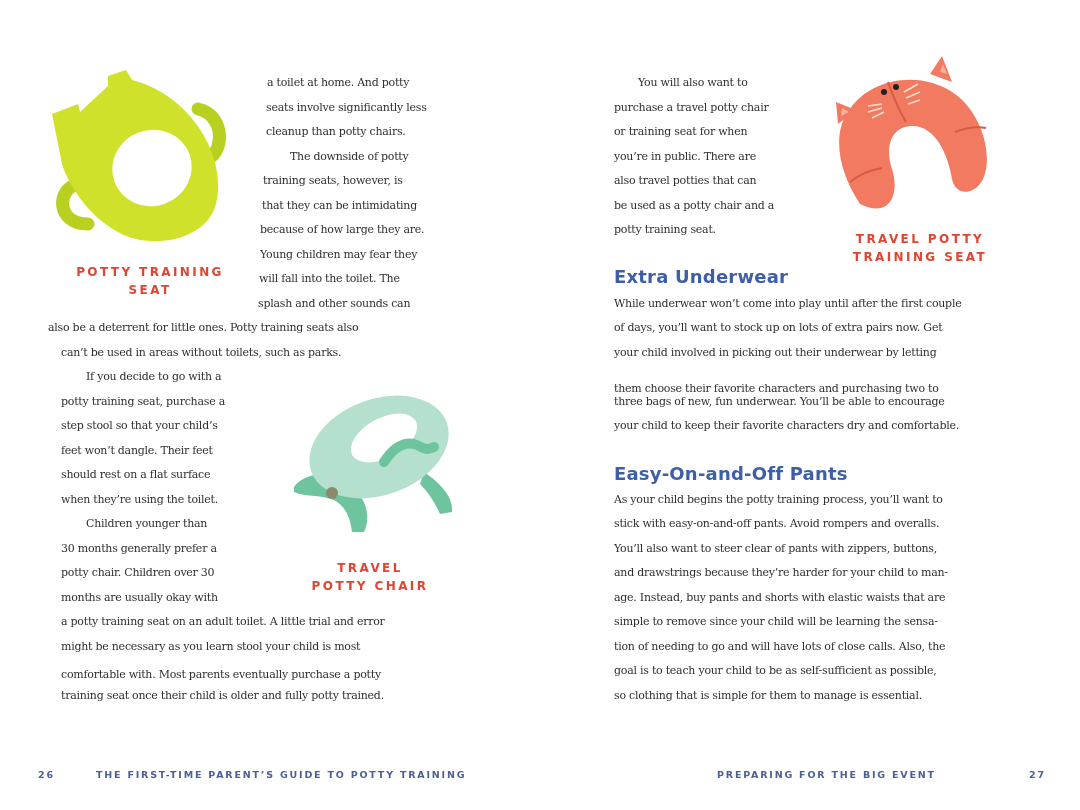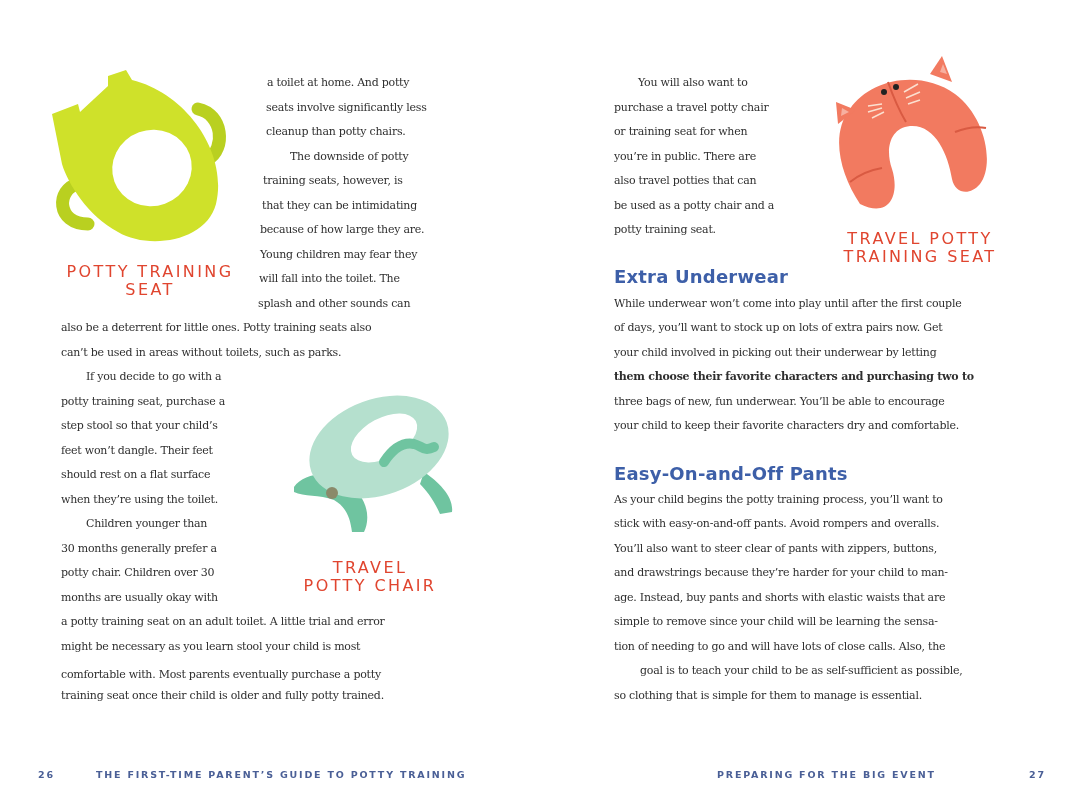--- a/index.html
+++ b/index.html
@@ -1,21 +1,21 @@
 <!DOCTYPE html>
 <html><head>
 <meta charset="utf-8">
 <style>
   html, body { margin:0; padding:0; background:#ffffff; }
   body { width:1080px; height:810px; position:relative; overflow:hidden; font-family:"DejaVu Serif", serif; color:#2b2b2b; }
   .page { position:absolute; top:0; height:810px; }
   .left { left:0; width:540px; }
   .right { left:540px; width:540px; }
   .line { position:absolute; font-size:11px; line-height:24.5px; white-space:nowrap; font-family:"DejaVu Serif", serif; color:#2f2f2f; letter-spacing:-0.25px; }
-  .caption { position:absolute; font-family:"DejaVu Sans", sans-serif; font-weight:normal; font-size:16px; letter-spacing:2.4px; text-align:center; line-height:18px; }
+  .caption { position:absolute; font-family:"DejaVu Sans", sans-serif; font-weight:bold; font-size:12px; letter-spacing:2.4px; text-align:center; line-height:18px; }
   .heading { position:absolute; font-family:"DejaVu Sans", sans-serif; font-weight:bold; font-size:18px; letter-spacing:0.2px; }
   .footer { position:absolute; top:769px; font-family:"DejaVu Sans", sans-serif; font-size:9.5px; letter-spacing:1.8px; font-weight:bold; }
   .illus { position:absolute; }
 </style>
 </head>
 <body>
 
 <div class="page left">
 
   <svg class="illus" style="left:48px;top:64px;" width="180" height="182" viewBox="0 0 180 182">
@@ -45,21 +45,21 @@
   <div class="line" style="left:267px;top:71px;">a toilet at home. And potty</div>
   <div class="line" style="left:266px;top:96px;">seats involve significantly less</div>
   <div class="line" style="left:266px;top:120px;">cleanup than potty chairs.</div>
   <div class="line" style="left:290px;top:145px;">The downside of potty</div>
   <div class="line" style="left:263px;top:169px;">training seats, however, is</div>
   <div class="line" style="left:262px;top:194px;">that they can be intimidating</div>
   <div class="line" style="left:260px;top:218px;">because of how large they are.</div>
   <div class="line" style="left:260px;top:243px;">Young children may fear they</div>
   <div class="line" style="left:259px;top:267px;">will fall into the toilet. The</div>
   <div class="line" style="left:258px;top:292px;">splash and other sounds can</div>
-  <div class="line" style="left:61px;top:316px;">also be a deterrent for little ones. Potty training seats also</div>
+  <div class="line" style="left:48px;top:316px;">also be a deterrent for little ones. Potty training seats also</div>
   <div class="line" style="left:61px;top:341px;">can’t be used in areas without toilets, such as parks.</div>
   <div class="line" style="left:86px;top:365px;">If you decide to go with a</div>
   <div class="line" style="left:61px;top:390px;">potty training seat, purchase a</div>
   <div class="line" style="left:61px;top:414px;">step stool so that your child’s</div>
   <div class="line" style="left:61px;top:439px;">feet won’t dangle. Their feet</div>
   <div class="line" style="left:61px;top:463px;">should rest on a flat surface</div>
   <div class="line" style="left:61px;top:488px;">when they’re using the toilet.</div>
   <div class="line" style="left:86px;top:512px;">Children younger than</div>
   <div class="line" style="left:61px;top:537px;">30 months generally prefer a</div>
   <div class="line" style="left:61px;top:561px;">potty chair. Children over 30</div>
@@ -99,33 +99,33 @@
   <div class="line" style="left:74px;top:120px;">or training seat for when</div>
   <div class="line" style="left:74px;top:145px;">you’re in public. There are</div>
   <div class="line" style="left:74px;top:169px;">also travel potties that can</div>
   <div class="line" style="left:74px;top:194px;">be used as a potty chair and a</div>
   <div class="line" style="left:74px;top:218px;">potty training seat.</div>
 
   <div class="heading" style="left:74px;top:266px;color:#3d5fa8;">Extra Underwear</div>
   <div class="line" style="left:74px;top:292px;">While underwear won’t come into play until after the first couple</div>
   <div class="line" style="left:74px;top:316px;">of days, you’ll want to stock up on lots of extra pairs now. Get</div>
   <div class="line" style="left:74px;top:341px;">your child involved in picking out their underwear by letting</div>
-  <div class="line" style="left:74px;top:365px;font-weight:bold;">them choose their favorite characters and purchasing two to</div>
+  <div class="line" style="left:74px;top:377px;">them choose their favorite characters and purchasing two to</div>
   <div class="line" style="left:74px;top:390px;">three bags of new, fun underwear. You’ll be able to encourage</div>
   <div class="line" style="left:74px;top:414px;">your child to keep their favorite characters dry and comfortable.</div>
 
   <div class="heading" style="left:74px;top:463px;color:#3d5fa8;">Easy-On-and-Off Pants</div>
   <div class="line" style="left:74px;top:488px;">As your child begins the potty training process, you’ll want to</div>
   <div class="line" style="left:74px;top:512px;">stick with easy-on-and-off pants. Avoid rompers and overalls.</div>
   <div class="line" style="left:74px;top:537px;">You’ll also want to steer clear of pants with zippers, buttons,</div>
   <div class="line" style="left:74px;top:561px;">and drawstrings because they’re harder for your child to man-</div>
   <div class="line" style="left:74px;top:586px;">age. Instead, buy pants and shorts with elastic waists that are</div>
   <div class="line" style="left:74px;top:610px;">simple to remove since your child will be learning the sensa-</div>
   <div class="line" style="left:74px;top:635px;">tion of needing to go and will have lots of close calls. Also, the</div>
-  <div class="line" style="left:74px;top:659px;margin-left:26px;">goal is to teach your child to be as self-sufficient as possible,</div>
+  <div class="line" style="left:74px;top:659px;">goal is to teach your child to be as self-sufficient as possible,</div>
   <div class="line" style="left:74px;top:684px;">so clothing that is simple for them to manage is essential.</div>
 
   <div class="footer" style="left:177px;color:#4a5f96;">PREPARING FOR THE BIG EVENT</div>
   <div class="footer" style="left:489px;color:#4a5f96;">27</div>
 </div>
 
 <style>
   .caption { color:#e0452f; }
 </style>
 

